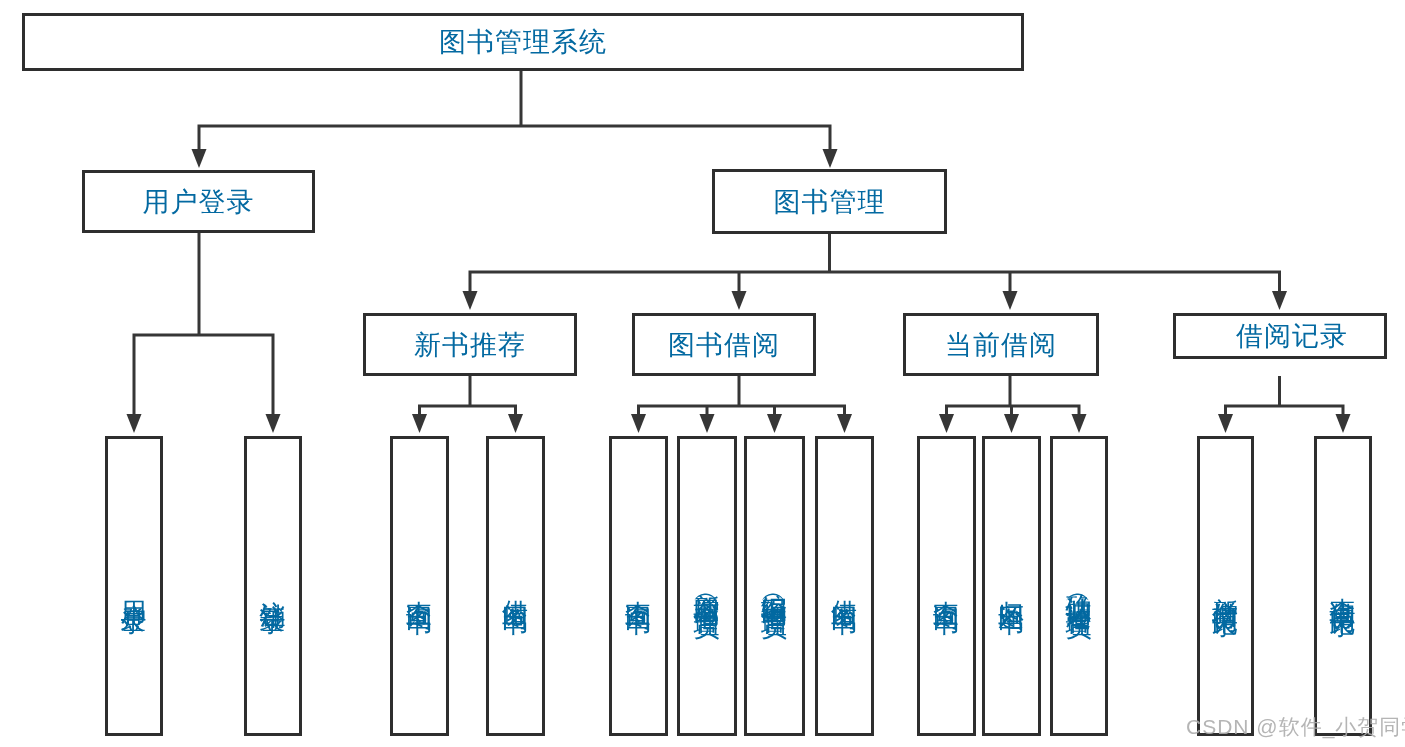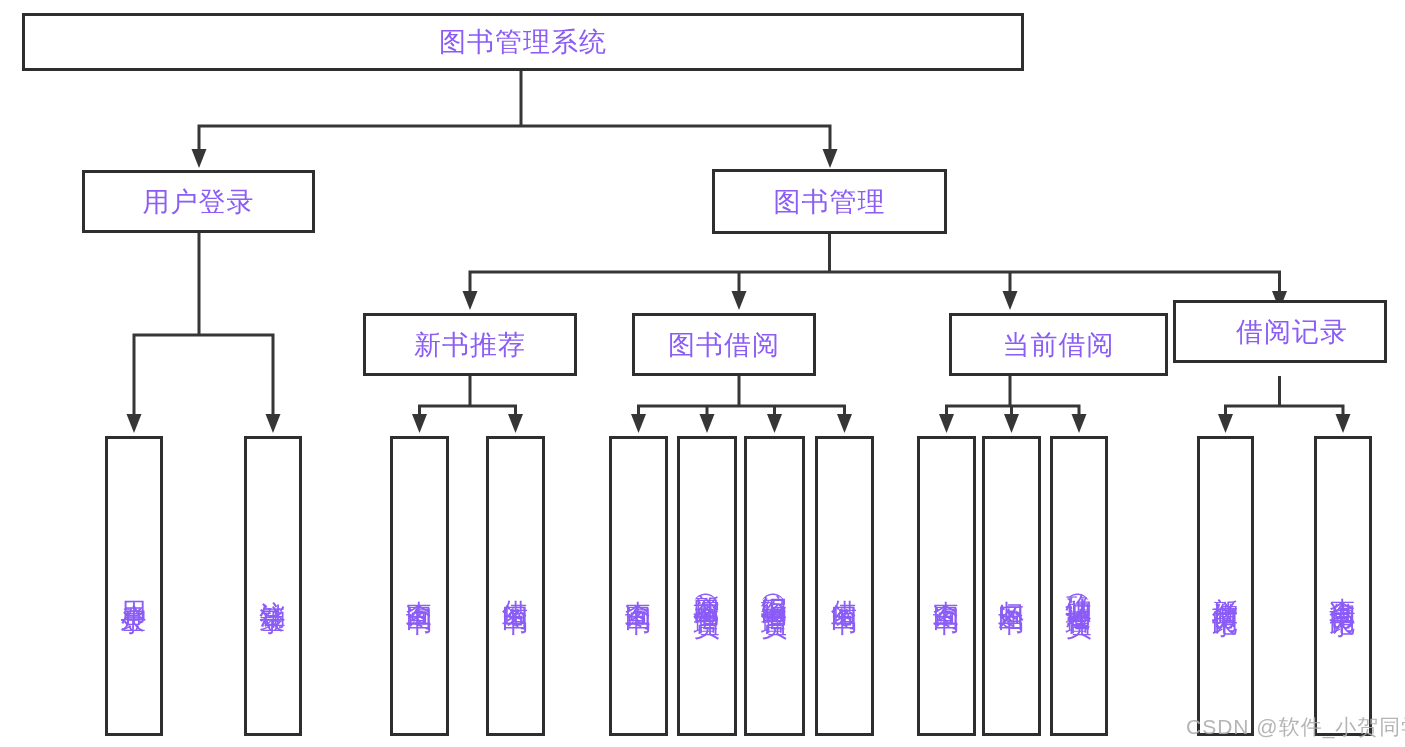--- a/index.html
+++ b/index.html
@@ -10,41 +10,41 @@
     font-family:"Liberation Sans", sans-serif;
     overflow:hidden;
   }
   #wires{position:absolute;left:0;top:0;width:1405px;height:747px;z-index:1;}
   .node{
     position:absolute;
     box-sizing:border-box;
     border:3px solid #2e2e2e;
     background:#ffffff;
     display:flex;align-items:center;justify-content:center;
-    color:#8b5cf6;
+    color:#0369a1;
     font-size:27px;
     letter-spacing:1px;
     z-index:2;
     white-space:nowrap;
   }
   .vnode{font-size:26px;}
   .vnode .vtext{
     writing-mode:vertical-rl;
     text-orientation:mixed;
     letter-spacing:3px;
     line-height:1;
   }
   
   .n-root          {left:22px;  top:13px;  width:1002px; height:58px;}
   .n-user-login    {left:82px;  top:170px; width:233px;  height:63px;}
   .n-book-mgmt     {left:712px; top:169px; width:235px;  height:65px;}
   .n-new-book-rec  {left:363px; top:313px; width:214px;  height:63px;}
   .n-book-borrow   {left:632px; top:313px; width:184px;  height:63px;}
-  .n-current-borrow{left:949px; top:313px; width:219px;  height:63px;text-align:center;}
-  .n-borrow-record {left:1173px;top:300px; width:214px;  height:63px;padding-left:24px;}
+  .n-current-borrow{left:903px; top:313px; width:196px;  height:63px;text-align:center;}
+  .n-borrow-record {left:1173px;top:313px; width:214px;  height:46px;padding-left:24px;}
   .n-login-leaf    {left:105px; top:436px; width:58px;   height:300px;}
   .n-logout-leaf   {left:244px; top:436px; width:58px;   height:300px;}
   .n-rec-query     {left:390px; top:436px; width:59px;   height:300px;}
   .n-rec-borrow    {left:486px; top:436px; width:59px;   height:300px;}
   .n-bb-query      {left:609px; top:436px; width:59px;   height:300px;}
   .n-bb-add        {left:677px; top:436px; width:60px;   height:300px;}
   .n-bb-edit       {left:744px; top:436px; width:61px;   height:300px;}
   .n-bb-borrow     {left:815px; top:436px; width:59px;   height:300px;}
   .n-cb-query      {left:917px; top:436px; width:59px;   height:300px;}
   .n-cb-return     {left:982px; top:436px; width:59px;   height:300px;}

